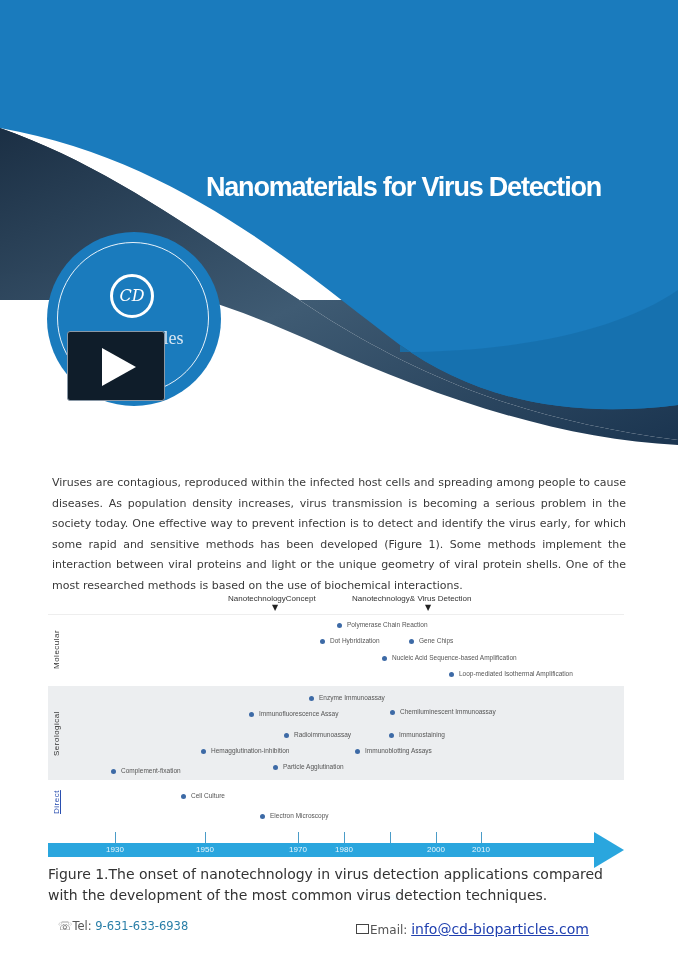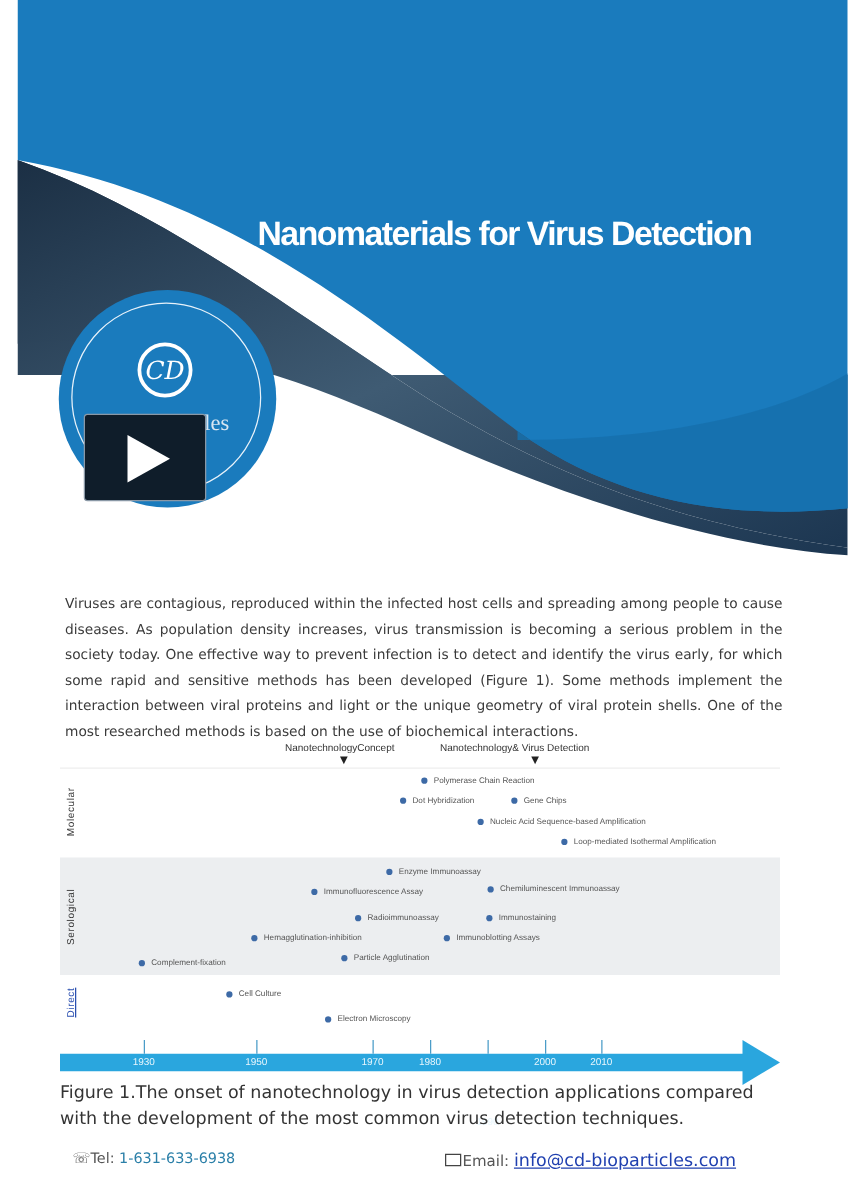--- a/index.html
+++ b/index.html
@@ -1,21 +1,21 @@
 <!DOCTYPE html>
 <html><head>
 <meta charset="utf-8">
 <style>
   html, body { margin:0; padding:0; }
   body { width:678px; height:960px; position:relative; overflow:hidden; background:#ffffff; font-family:"DejaVu Sans", sans-serif; }
-  .hero { position:absolute; left:0; top:0; width:576px; height:460px;padding-left:14px; }
+  .hero { position:absolute; left:0; top:0; width:576px; height:460px; }
   .title { position:absolute; left:206px; top:172px; color:#ffffff; font-family:"Liberation Sans", sans-serif; font-weight:bold; font-size:27px; letter-spacing:-1.2px; white-space:nowrap; }
   .logo-circle { position:absolute; left:47px; top:232px; width:174px; height:174px; border-radius:50%; background:#1a7bbd; }
   .logo-ring { position:absolute; left:10px; top:10px; width:150px; height:150px; border:1.5px solid #e8f2fa; border-radius:50%; }
-  .logo-mark { position:absolute; left:63px; top:42px; width:44px; height:44px; border:3px solid #ffffff; border-radius:50%; box-sizing:border-box; color:#fff; font-family:"DejaVu Serif", serif; font-style:italic; font-size:20px; text-align:center; line-height:38px; }
+  .logo-mark { position:absolute; left:63px; top:42px; width:44px; height:44px; border:3px solid #ffffff; border-radius:50%; box-sizing:border-box; color:#fff; font-family:"DejaVu Serif", serif; font-style:italic; font-size:16px; text-align:center; line-height:38px; }
   .logo-text { position:absolute; left:20px; top:96px; color:#d8e6f2; font-family:"Liberation Serif", serif; font-size:18px; white-space:nowrap; }
   .play { position:absolute; left:67px; top:331px; width:98px; height:70px; background:#0f1d2a; border:1px solid #8a98a6; border-radius:3px; box-sizing:border-box; }
   .play-tri { position:absolute; left:34px; top:16px; width:0; height:0; border-left:34px solid #ffffff; border-top:19px solid transparent; border-bottom:19px solid transparent; }
   .body-text { position:absolute; left:52px; top:454px; width:574px; font-size:11px; color:#3a3a3a; line-height:20.5px; text-align:justify;margin-top:19px; }
   .fig { position:absolute; left:48px; top:588px; width:580px; height:285px;text-decoration:underline; }
   .fig-hdr { position:absolute; font-size:8px; color:#333; font-family:"Liberation Sans", sans-serif; white-space:nowrap; }
   .fig-arrow-dn { position:absolute; font-size:8px; color:#222; }
   .band { position:absolute; left:0; width:576px; }
   .band-mol { top:26px; height:70px; border-top:1px solid #eee; }
   .band-ser { top:98px; height:94px; background:#eceef0; }
@@ -119,17 +119,17 @@
   <div class="tick-lbl" style="left:250px;">1970</div>
   <div class="tick-lbl" style="left:296px;text-align:center;">1980</div>
   <div class="tick-lbl" style="left:342px;margin-top:48px;">1990</div>
   <div class="tick-lbl" style="left:388px;">2000</div>
   <div class="tick-lbl" style="left:433px;">2010</div>
 </div>
 
 <div class="caption">Figure 1.The onset of nanotechnology in virus detection applications compared with the development of the most common virus detection techniques.</div>
 
 <div class="contact-tel">
-  <span style="font-style:italic;">☏</span><span>Tel: </span><span class="val">1-631-633-6938</span>
+  <span style="font-style:italic;">☏</span><span>Tel: </span><span class="val">9-631-633-6938</span>
 </div>
 <div class="contact-email">
   <span class="icon-mail"></span><span>Email: </span><a>info@cd-bioparticles.com</a>
 </div>
 
 </body></html>

